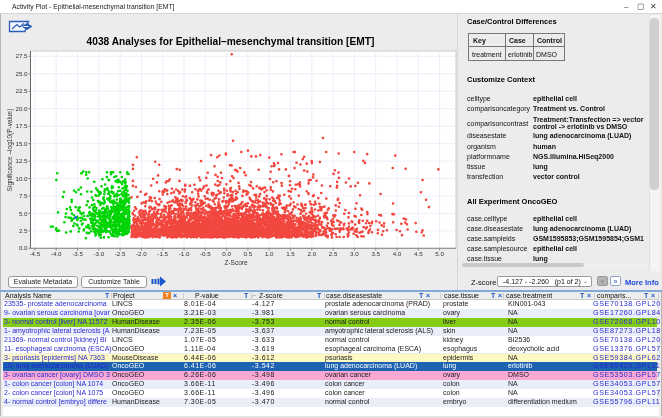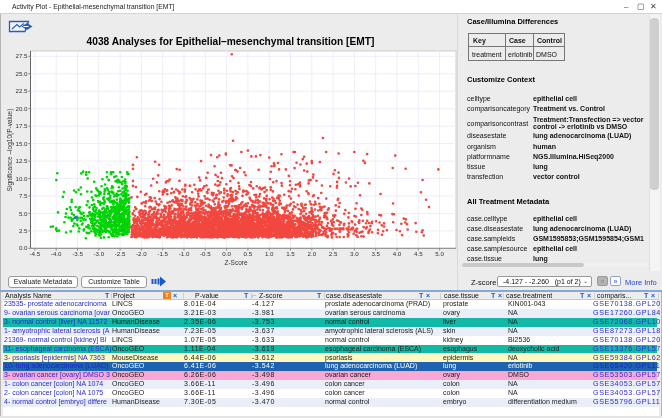--- a/index.html
+++ b/index.html
@@ -145,21 +145,21 @@
 <rect x="151.5" y="279" width="2" height="5"></rect>
 <rect x="154.5" y="279" width="2" height="5"></rect>
 <rect x="157.5" y="278.5" width="2" height="6"></rect>
 <path d="M160 276.5l6 5-6 5z"></path>
 </g>
 </svg>
 <div class="btn" style="left:8px;top:275.5px;width:70px">Evaluate Metadata</div>
 <div class="btn" style="left:81px;top:275.5px;width:66px">Customize Table</div>
 
 <div style="position:absolute;left:457px;top:14px;width:205px;height:276px;background:#ececec;border-left:1px solid #d8d8d8"></div>
-<div class="hdr" style="left:467px;top:16.5px">Case/Illumina Differences</div>
+<div class="hdr" style="left:467px;top:16.5px">Case/Control Differences</div>
 <div style="position:absolute;left:468px;top:32.5px;width:97px;height:28px;border:1.5px solid #777;font-size:7px;color:#111">
  <div style="position:absolute;left:0;top:0;width:100%;height:13.5px;border-bottom:1px solid #777">
   <span style="position:absolute;left:4px;top:3px;font-weight:bold">Key</span>
   <span style="position:absolute;left:40px;top:3px;font-weight:bold">Case</span>
   <span style="position:absolute;left:68px;top:3px;font-weight:bold">Control</span>
  </div>
  <div style="position:absolute;left:36px;top:0;width:1px;height:100%;background:#777"></div>
  <div style="position:absolute;left:64px;top:0;width:1px;height:100%;background:#777"></div>
  <span style="position:absolute;left:3px;top:17px">treatment</span>
  <span style="position:absolute;left:39px;top:17px">erlotinib</span>
@@ -167,39 +167,39 @@
 </div>
 <div class="hdr" style="left:467px;top:75px">Customize Context</div>
 <div class="kv" style="top:95.0px"><span class="k">celltype</span><span class="v">epithelial cell</span></div>
 <div class="kv" style="top:105.0px"><span class="k">comparisoncategory</span><span class="v">Treatment vs. Control</span></div>
 <div class="kv" style="top:132.0px"><span class="k">diseasestate</span><span class="v">lung adenocarcinoma (LUAD)</span></div>
 <div class="kv" style="top:143.1px"><span class="k">organism</span><span class="v">human</span></div>
 <div class="kv" style="top:153.4px"><span class="k">platformname</span><span class="v">NGS.Illumina.HiSeq2000</span></div>
 <div class="kv" style="top:163.1px"><span class="k">tissue</span><span class="v">lung</span></div>
 <div class="kv" style="top:172.8px"><span class="k">transfection</span><span class="v">vector control</span></div>
 <div class="kv" style="top:115.5px"><span class="k" style="padding-top:4px">comparisoncontrast</span><span class="v">Treatment:Transfection =&gt; vector<br>control -&gt; erlotinib vs DMSO</span></div>
-<div class="hdr" style="left:467px;top:196.5px">All Treatment Metadata</div>
+<div class="hdr" style="left:467px;top:196.5px">All Experiment OncoGEO</div>
 <div class="kv" style="top:214.7px"><span class="k">case.celltype</span><span class="v">epithelial cell</span></div>
 <div class="kv" style="top:225.0px"><span class="k">case.diseasestate</span><span class="v">lung adenocarcinoma (LUAD)</span></div>
 <div class="kv" style="top:235.0px"><span class="k">case.sampleids</span><span class="v">GSM1595853;GSM1595854;GSM1</span></div>
 <div class="kv" style="top:245.3px"><span class="k">case.samplesource</span><span class="v">epithelial cell</span></div>
 <div class="kv" style="top:255.0px"><span class="k">case.tissue</span><span class="v">lung</span></div>
 <div style="position:absolute;left:649px;top:15px;width:11px;height:256px;background:#f4f4f4;border-left:1px solid #e0e0e0"></div>
 <div style="position:absolute;left:650px;top:18px;width:9px;height:172px;background:#cfcfcf;border-radius:4px"></div>
 <div style="position:absolute;left:462px;top:262.5px;width:186px;height:4px;background:#f0f0f0"></div>
 <div style="position:absolute;left:462px;top:262.5px;width:122px;height:4px;background:#c9c9c9;border-radius:2px"></div>
 
 <div style="position:absolute;left:471px;top:277.5px;font-size:7.5px;color:#111">Z-score</div>
 <div style="position:absolute;left:497px;top:275.5px;width:95px;height:11px;background:#fff;border:1px solid #999;border-radius:2px;font-size:7px;color:#111;line-height:9px">
  <span style="position:absolute;left:5px">-4.127 - -2.260&nbsp;&nbsp;&nbsp;(p1 of 2)</span>
  <span style="position:absolute;right:3px;top:0px;color:#555;font-size:6px">⌄</span>
 </div>
 <div style="position:absolute;left:597px;top:276px;width:11px;height:10px;background:#b4b4b4;border:1px solid #9a9a9a;border-radius:2px;font-size:7px;color:#858585;text-align:center;line-height:9px">«</div>
 <div style="position:absolute;left:610px;top:276px;width:11px;height:10px;background:#fff;border:1px solid #8fa3c8;border-radius:2px;font-size:7px;color:#2244cc;text-align:center;line-height:9px">»</div>
-<div style="position:absolute;left:625px;top:277.5px;font-size:7.5px;color:#1d47e0;font-weight:normal">More Info</div>
+<div style="position:absolute;left:625px;top:277.5px;font-size:7.5px;color:#1d47e0;font-weight:bold">More Info</div>
 
 <div style="position:absolute;left:0px;top:290px;width:662px;height:1.6px;background:#84a8d8"></div>
 <div style="position:absolute;left:3px;top:291.6px;width:656px;height:8.3px;background:#ededed;border-bottom:1px solid #c8c8c8">
 <i style="position:absolute;left:108px;top:1px;width:1px;height:7px;background:#d0d0d0"></i>
     <i style="position:absolute;left:180px;top:1px;width:1px;height:7px;background:#d0d0d0"></i>
     <i style="position:absolute;left:248px;top:1px;width:1px;height:7px;background:#d0d0d0"></i>
     <i style="position:absolute;left:321px;top:1px;width:1px;height:7px;background:#d0d0d0"></i>
     <i style="position:absolute;left:437px;top:1px;width:1px;height:7px;background:#d0d0d0"></i>
     <i style="position:absolute;left:500px;top:1px;width:1px;height:7px;background:#d0d0d0"></i>
     <i style="position:absolute;left:591px;top:1px;width:1px;height:7px;background:#d0d0d0"></i>
@@ -240,21 +240,21 @@
 <div class="tr" style="top:308.8px;background:#e9eef8;color:#1a1a1a">
 <span class="c c1" style="color:#2a2ad0">9- ovarian serous carcinoma [ovar</span>
 <span class="c c2">OncoGEO</span>
 <span class="c c3">3.21E-03</span>
 <span class="c c4">-3.981</span>
 <span class="c c5">ovarian serous carcinoma</span>
 <span class="c c6">ovary</span>
 <span class="c c7">NA</span>
 <span class="c c8" style="color:#2a2ad0">GSE17260.GPL84</span>
 </div>
-<div class="tr" style="top:317.8px;background:#14b8a6;color:#1a1a1a">
+<div class="tr" style="top:317.8px;background:#84cc16;color:#1a1a1a">
 <span class="c c1" style="color:#2a2ad0">3- normal control [liver] NA 11572</span>
 <span class="c c2">HumanDisease</span>
 <span class="c c3">2.35E-06</span>
 <span class="c c4">-3.753</span>
 <span class="c c5">normal control</span>
 <span class="c c6">liver</span>
 <span class="c c7">NA</span>
 <span class="c c8" style="color:#2a2ad0">GSE72068.GPL10</span>
 </div>
 <div class="tr" style="top:326.7px;background:#e9eef8;color:#1a1a1a">
@@ -270,21 +270,21 @@
 <div class="tr" style="top:335.6px;background:#ffffff;color:#1a1a1a">
 <span class="c c1" style="color:#2a2ad0">21369- normal control [kidney] BI</span>
 <span class="c c2">LINCS</span>
 <span class="c c3">1.07E-05</span>
 <span class="c c4">-3.633</span>
 <span class="c c5">normal control</span>
 <span class="c c6">kidney</span>
 <span class="c c7">BI2536</span>
 <span class="c c8" style="color:#2a2ad0">GSE70138.GPL20</span>
 </div>
-<div class="tr" style="top:344.5px;background:#14b8a6;color:#1a1a1a">
+<div class="tr" style="top:344.5px;background:#ffffff;color:#1a1a1a">
 <span class="c c1" style="color:#2a2ad0">11- esophageal carcinoma (ESCA)</span>
 <span class="c c2">OncoGEO</span>
 <span class="c c3">1.11E-04</span>
 <span class="c c4">-3.619</span>
 <span class="c c5">esophageal carcinoma (ESCA)</span>
 <span class="c c6">esophagus</span>
 <span class="c c7">deoxycholic acid</span>
 <span class="c c8" style="color:#2a2ad0">GSE13376.GPL57</span>
 </div>
 <div class="tr" style="top:353.5px;background:#fef9c3;color:#1a1a1a">

